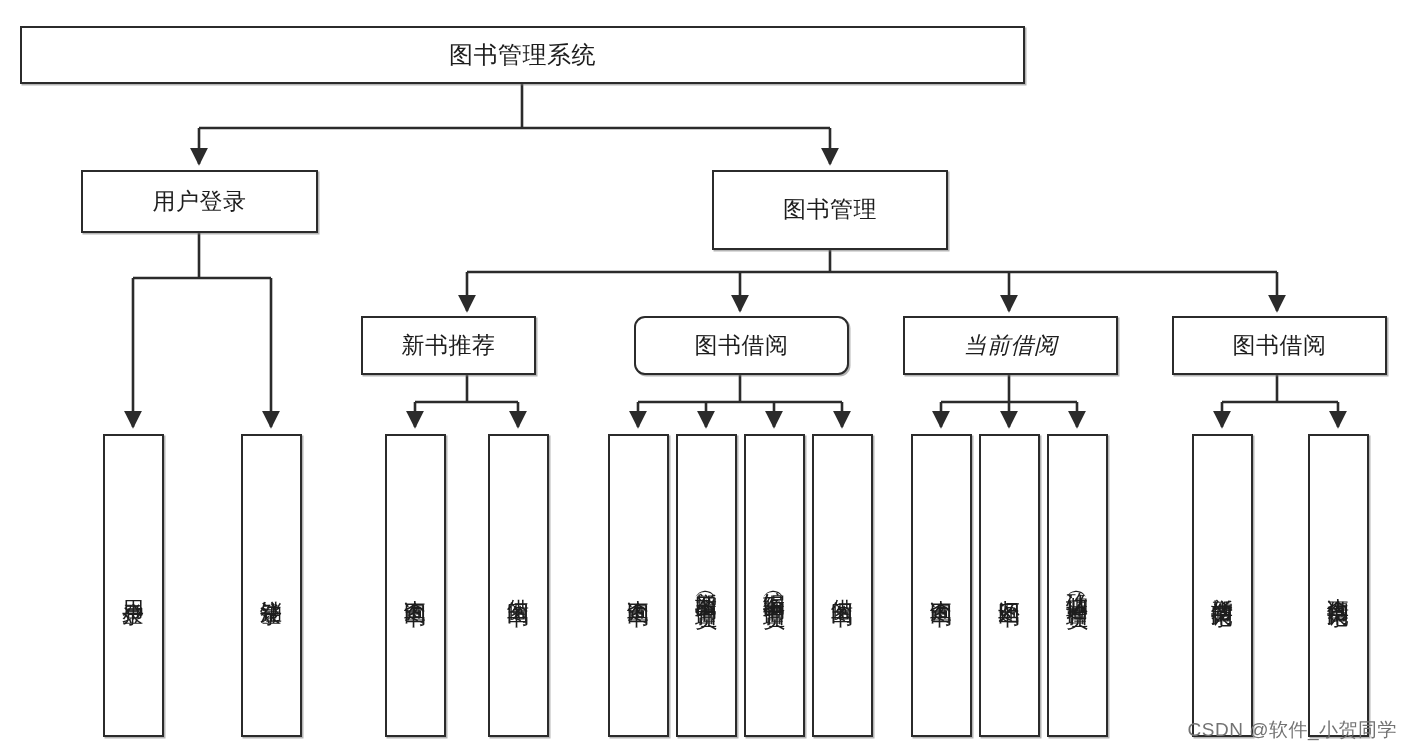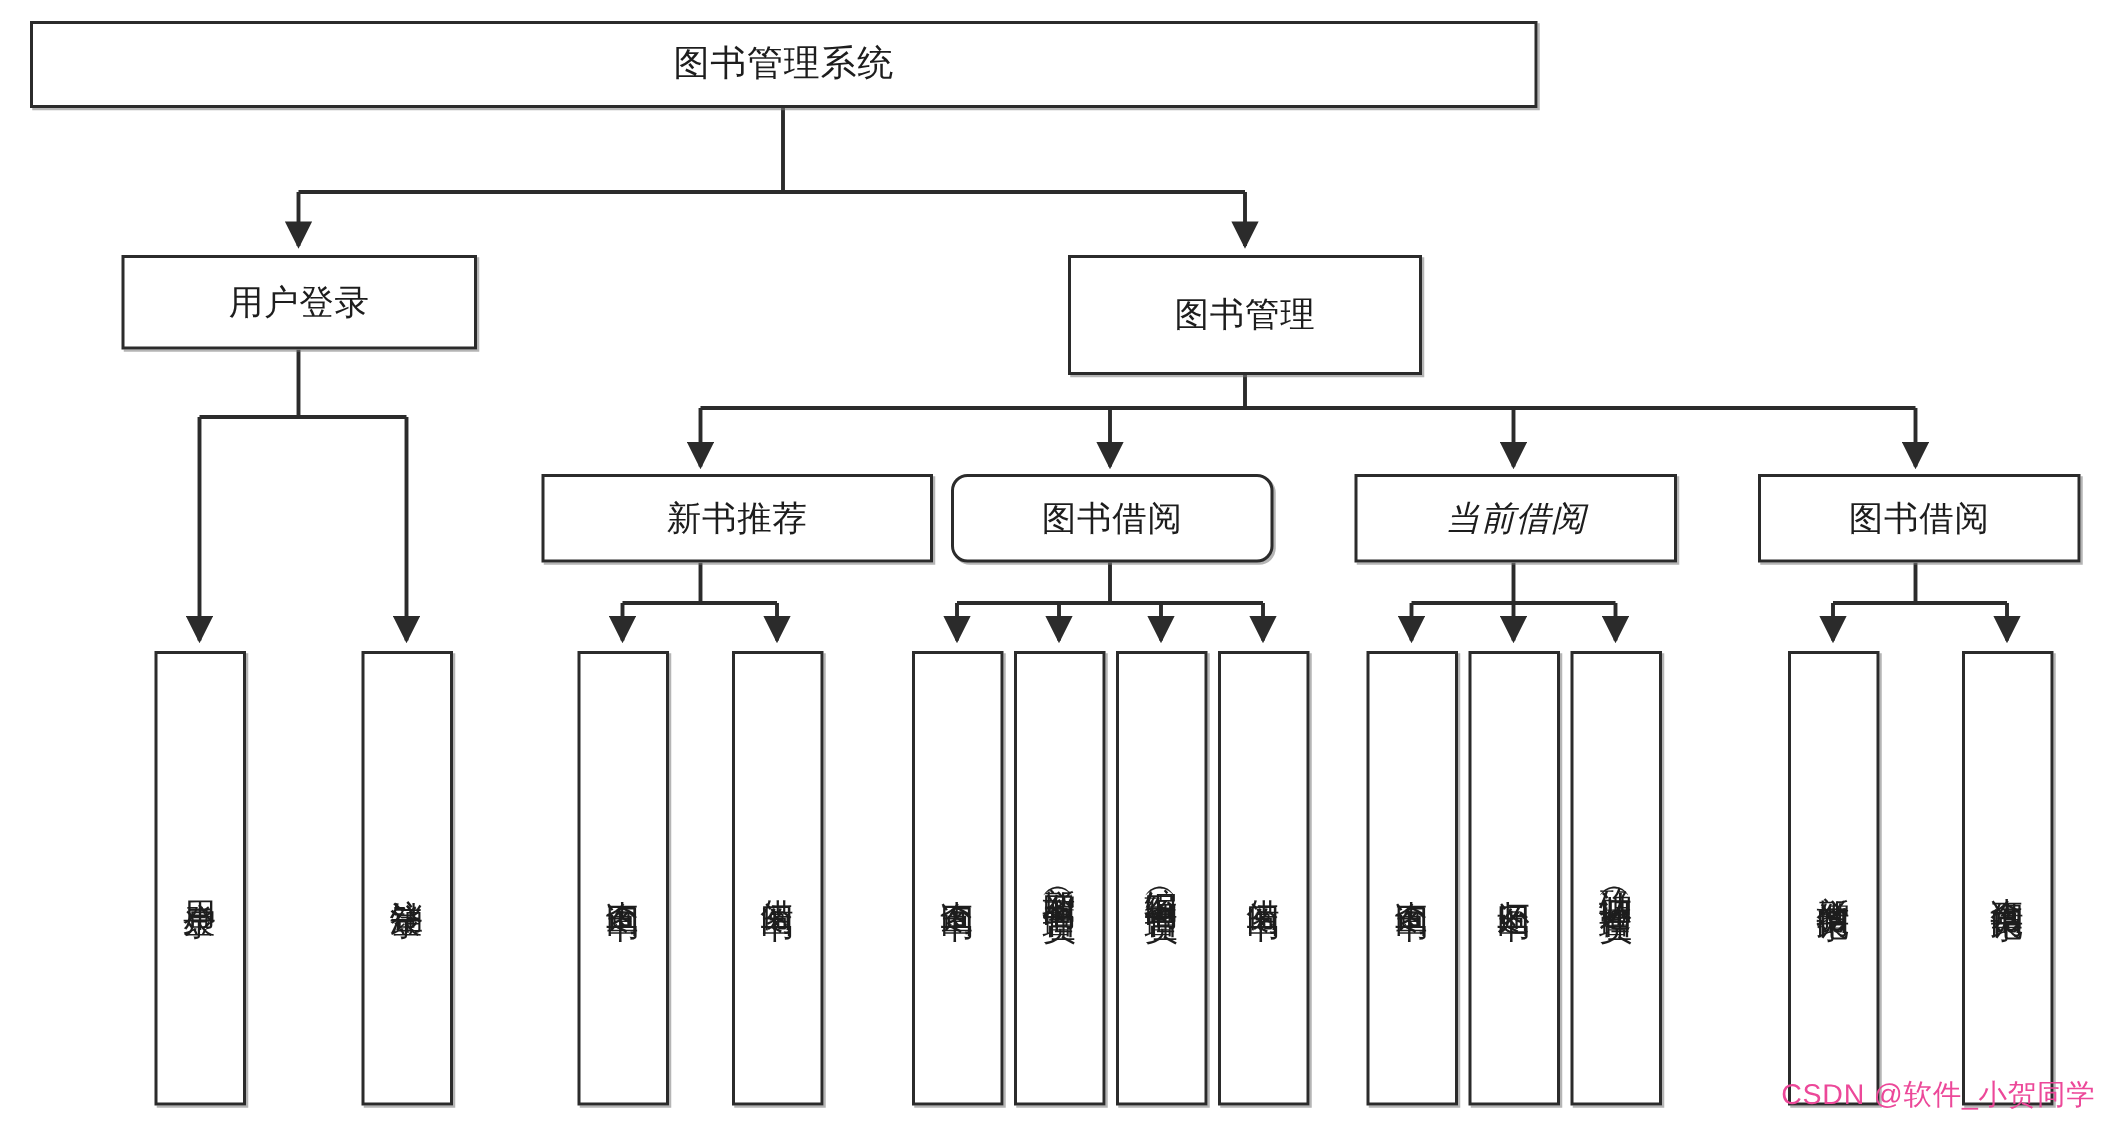--- a/index.html
+++ b/index.html
@@ -54,21 +54,21 @@
     letter-spacing: 2px;
     white-space: nowrap;
     color: #1d1d1d;
   }
   .node.v.leaf-tall .vtext { letter-spacing: 2.5px; }
   .watermark {
     position: absolute;
     right: 8px;
     bottom: 4px;
     font-size: 19px;
-    color: #ec4899;
+    color: #737373;
     letter-spacing: 0.5px;
     white-space: nowrap;
   }
 </style>
 </head>
 <body>
 
 <div id="stage">
 
   <svg id="wires" viewBox="0 0 1405 747" xmlns="http://www.w3.org/2000/svg">
@@ -114,32 +114,32 @@
       <path d="M 1009 402 L 1009 427" marker-end="url(#arrow)"></path>
       <path d="M 1077 402 L 1077 427" marker-end="url(#arrow)"></path>
 
       <path d="M 1277 375 L 1277 402"></path>
       <path d="M 1222 402 L 1338 402"></path>
       <path d="M 1222 402 L 1222 427" marker-end="url(#arrow)"></path>
       <path d="M 1338 402 L 1338 427" marker-end="url(#arrow)"></path>
     </g>
   </svg>
 
-  <div class="node h root" style="left:20px; top:14px; width:1005px; height:58px;">
+  <div class="node h root" style="left:20px; top:26px; width:1005px; height:58px;">
     <span>图书管理系统</span>
   </div>
 
   <div class="node h" style="left:81px; top:170px; width:237px; height:63px;">
     <span>用户登录</span>
   </div>
   <div class="node h" style="left:712px; top:170px; width:236px; height:80px;">
     <span>图书管理</span>
   </div>
 
-  <div class="node h" style="left:361px; top:316px; width:261px; height:59px;">
+  <div class="node h" style="left:361px; top:316px; width:175px; height:59px;">
     <span>新书推荐</span>
   </div>
   <div class="node h" style="left:634px; top:316px; width:215px; height:59px;border-radius:11px;">
     <span>图书借阅</span>
   </div>
   <div class="node h" style="left:903px; top:316px; width:215px; height:59px;font-style:italic;">
     <span>当前借阅</span>
   </div>
   <div class="node h" style="left:1172px; top:316px; width:215px; height:59px;">
     <span>图书借阅</span>

